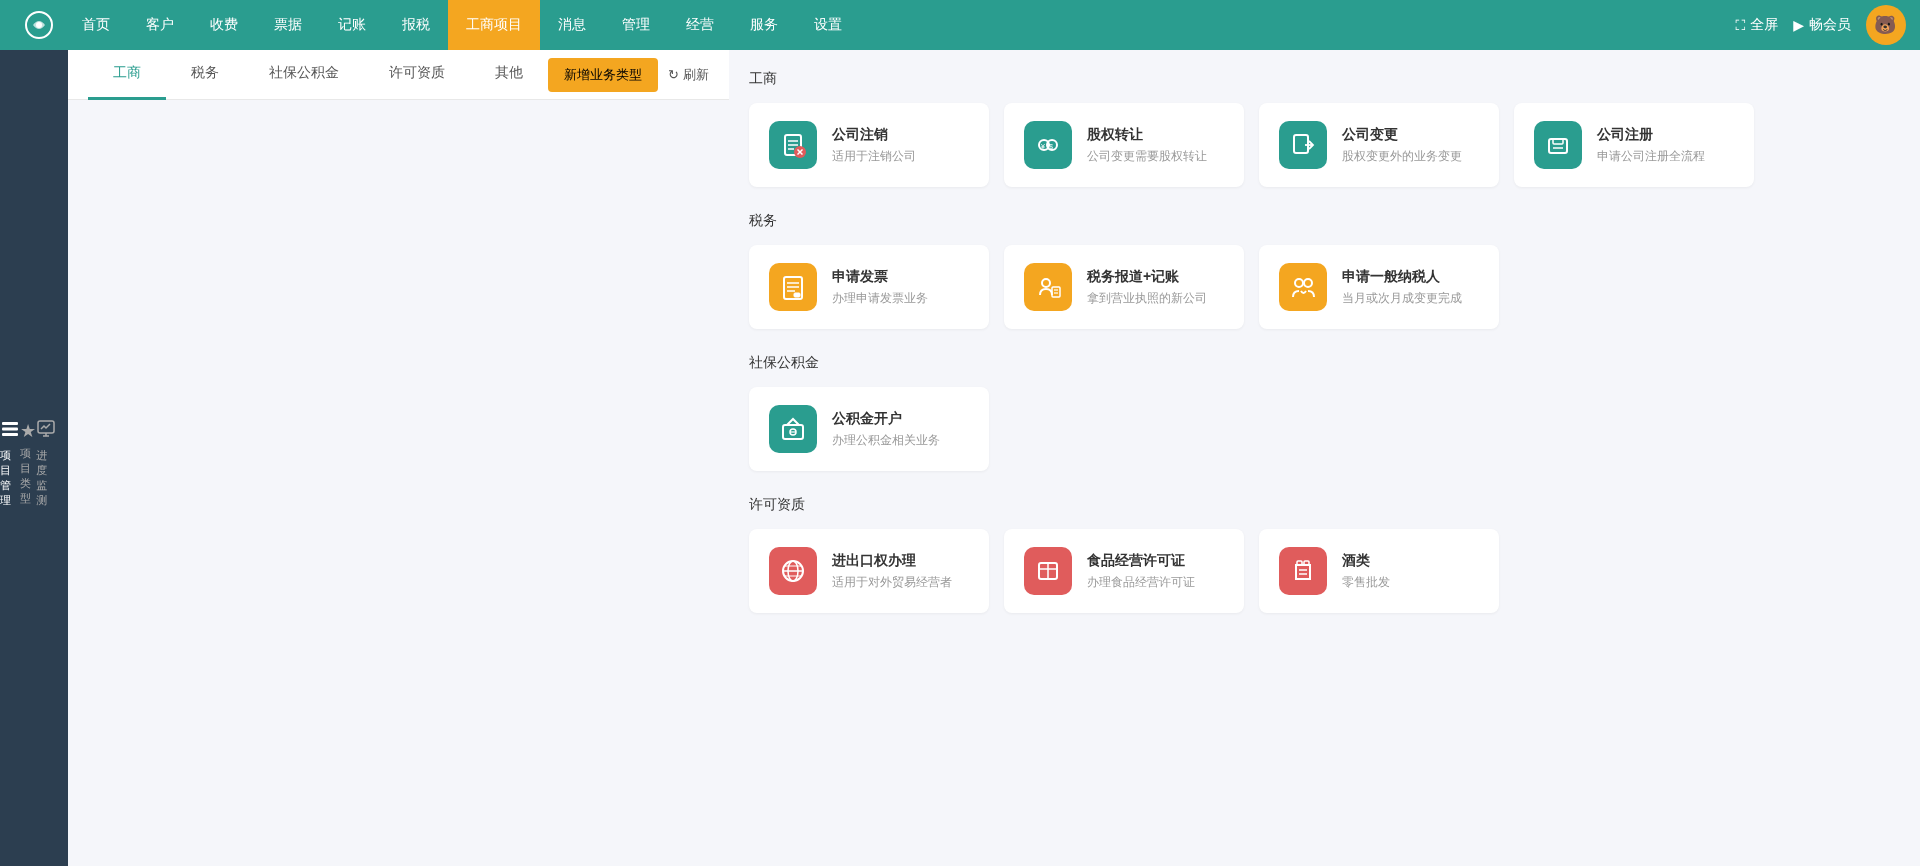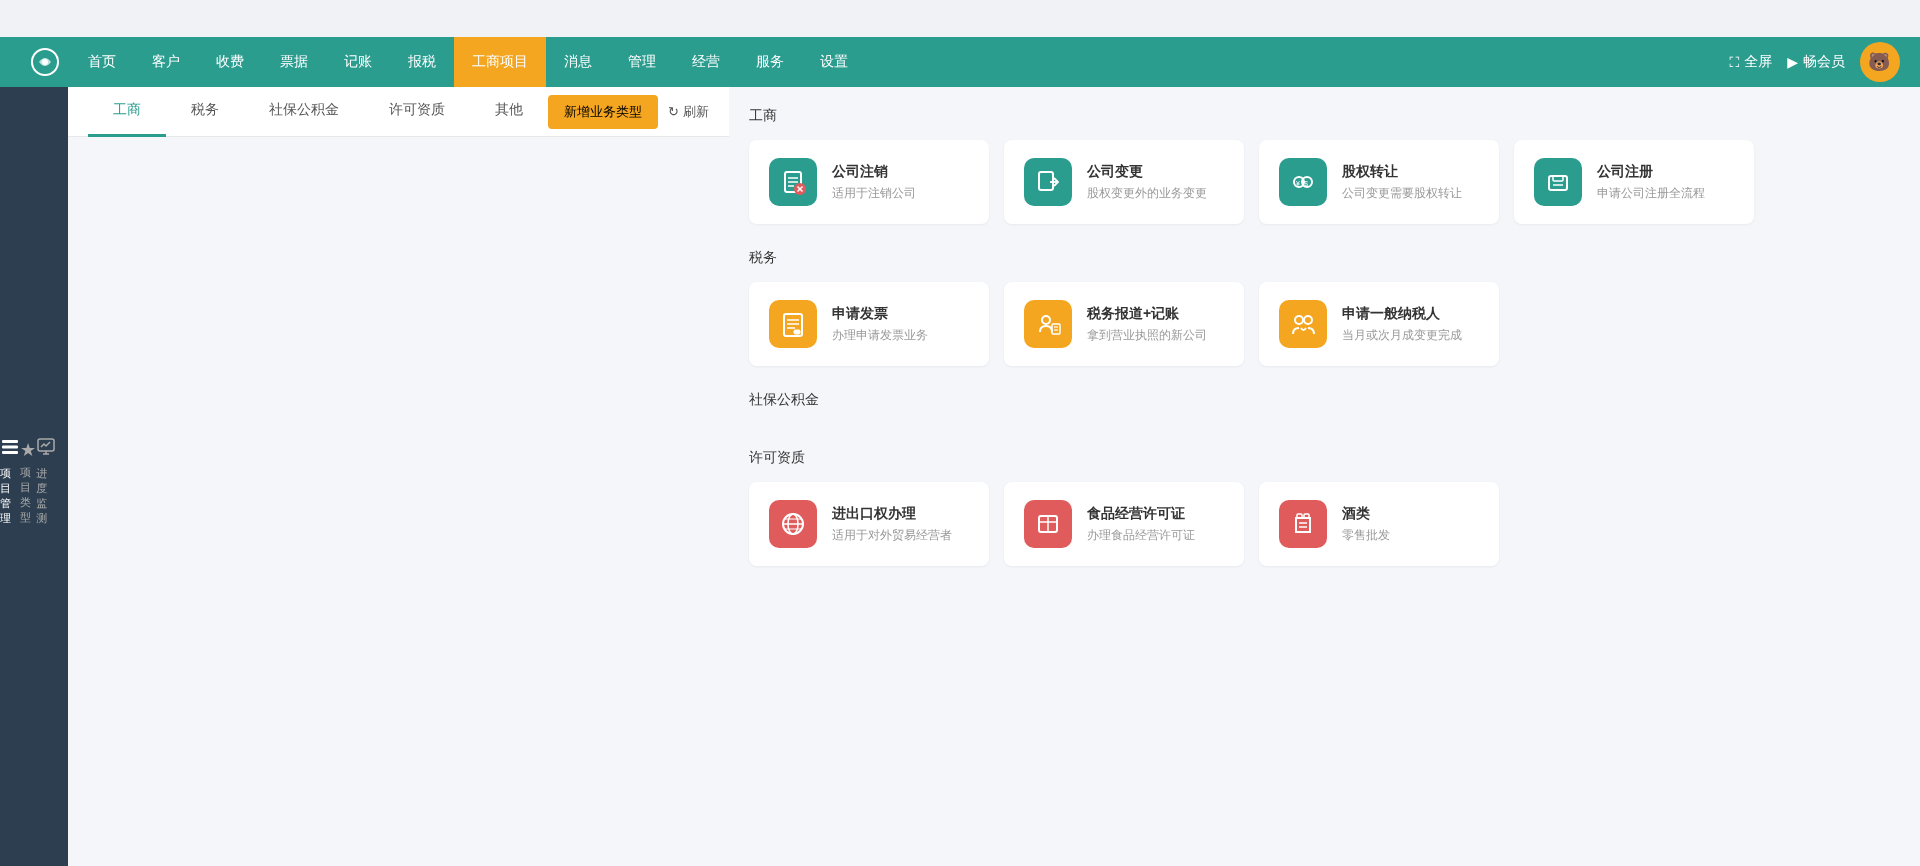--- a/index.html
+++ b/index.html
@@ -4,23 +4,22 @@
   <style>
     * { box-sizing: border-box; margin: 0; padding: 0; font-family: 'Microsoft YaHei', '微软雅黑', sans-serif; }
     body { background: #f0f2f5; width: 1920px; height: 866px; overflow: hidden; display: flex; flex-direction: column; }
 
     
     .top-nav {
       height: 50px;
       background: #2a9d8f;
       display: flex;
       align-items: center;
-      padding: 0 20px;
+      padding: 0 14px;
       flex-shrink: 0;
-      margin-top: 37px;
     }
     .top-nav .logo {
       width: 50px;
       height: 50px;
       display: flex;
       align-items: center;
       justify-content: center;
       color: white;
       font-size: 22px;
     }
@@ -351,50 +350,50 @@
           </div>
           <div class="card-info">
             <div class="card-title">公司注销</div>
             <div class="card-desc">适用于注销公司</div>
           </div>
         </div>
 
         <div class="card">
           <div class="card-icon teal">
             <svg width="28" height="28" viewBox="0 0 28 28" fill="white">
-              <rect x="5" y="4" width="14" height="18" rx="2" fill="none" stroke="white" stroke-width="2"></rect>
-              <path d="M20 10 L24 14 L20 18" stroke="white" stroke-width="1.8" fill="none"></path>
-              <line x1="16" y1="14" x2="24" y2="14" stroke="white" stroke-width="1.8"></line>
-            </svg>
-          </div>
-          <div class="card-info">
-            <div class="card-title">公司变更</div>
-            <div class="card-desc">股权变更外的业务变更</div>
-          </div>
-        </div>
-
-        <div class="card">
-          <div class="card-icon teal">
-            <svg width="28" height="28" viewBox="0 0 28 28" fill="white">
               <circle cx="10" cy="14" r="5" fill="none" stroke="white" stroke-width="2"></circle>
               <circle cx="18" cy="14" r="5" fill="none" stroke="white" stroke-width="2"></circle>
               <path d="M13 14 L16 14" stroke="white" stroke-width="2"></path>
               <text x="7" y="18" font-size="7" fill="white">¥</text>
               <text x="15" y="18" font-size="7" fill="white">$</text>
             </svg>
           </div>
           <div class="card-info">
             <div class="card-title">股权转让</div>
             <div class="card-desc">公司变更需要股权转让</div>
           </div>
         </div>
 
         <div class="card">
           <div class="card-icon teal">
             <svg width="28" height="28" viewBox="0 0 28 28" fill="white">
+              <rect x="5" y="4" width="14" height="18" rx="2" fill="none" stroke="white" stroke-width="2"></rect>
+              <path d="M20 10 L24 14 L20 18" stroke="white" stroke-width="1.8" fill="none"></path>
+              <line x1="16" y1="14" x2="24" y2="14" stroke="white" stroke-width="1.8"></line>
+            </svg>
+          </div>
+          <div class="card-info">
+            <div class="card-title">公司变更</div>
+            <div class="card-desc">股权变更外的业务变更</div>
+          </div>
+        </div>
+
+        <div class="card">
+          <div class="card-icon teal">
+            <svg width="28" height="28" viewBox="0 0 28 28" fill="white">
               <rect x="5" y="8" width="18" height="14" rx="2" fill="none" stroke="white" stroke-width="2"></rect>
               <rect x="9" y="8" width="10" height="5" rx="1" fill="none" stroke="white" stroke-width="1.5"></rect>
               <line x1="9" y1="17" x2="19" y2="17" stroke="white" stroke-width="1.5"></line>
             </svg>
           </div>
           <div class="card-info">
             <div class="card-title">公司注册</div>
             <div class="card-desc">申请公司注册全流程</div>
           </div>
         </div>
@@ -452,20 +451,34 @@
             <div class="card-desc">当月或次月成变更完成</div>
           </div>
         </div>
 
       </div>
 
       <div class="section-title">社保公积金</div>
       <div class="cards-grid">
 
 
+        <div class="card">
+          <div class="card-icon teal">
+            <svg width="28" height="28" viewBox="0 0 28 28" fill="white">
+              <rect x="4" y="10" width="20" height="14" rx="2" fill="none" stroke="white" stroke-width="2"></rect>
+              <path d="M8 10 L14 4 L20 10" fill="none" stroke="white" stroke-width="2"></path>
+              <circle cx="14" cy="17" r="3" fill="none" stroke="white" stroke-width="1.5"></circle>
+              <line x1="11" y1="17" x2="17" y2="17" stroke="white" stroke-width="1.2"></line>
+            </svg>
+          </div>
+          <div class="card-info">
+            <div class="card-title">公积金开户</div>
+            <div class="card-desc">办理公积金相关业务</div>
+          </div>
+        </div>
 
       </div>
 
       <div class="section-title">许可资质</div>
       <div class="cards-grid">
 
 
         <div class="card">
           <div class="card-icon red">
             <svg width="28" height="28" viewBox="0 0 28 28" fill="white">

